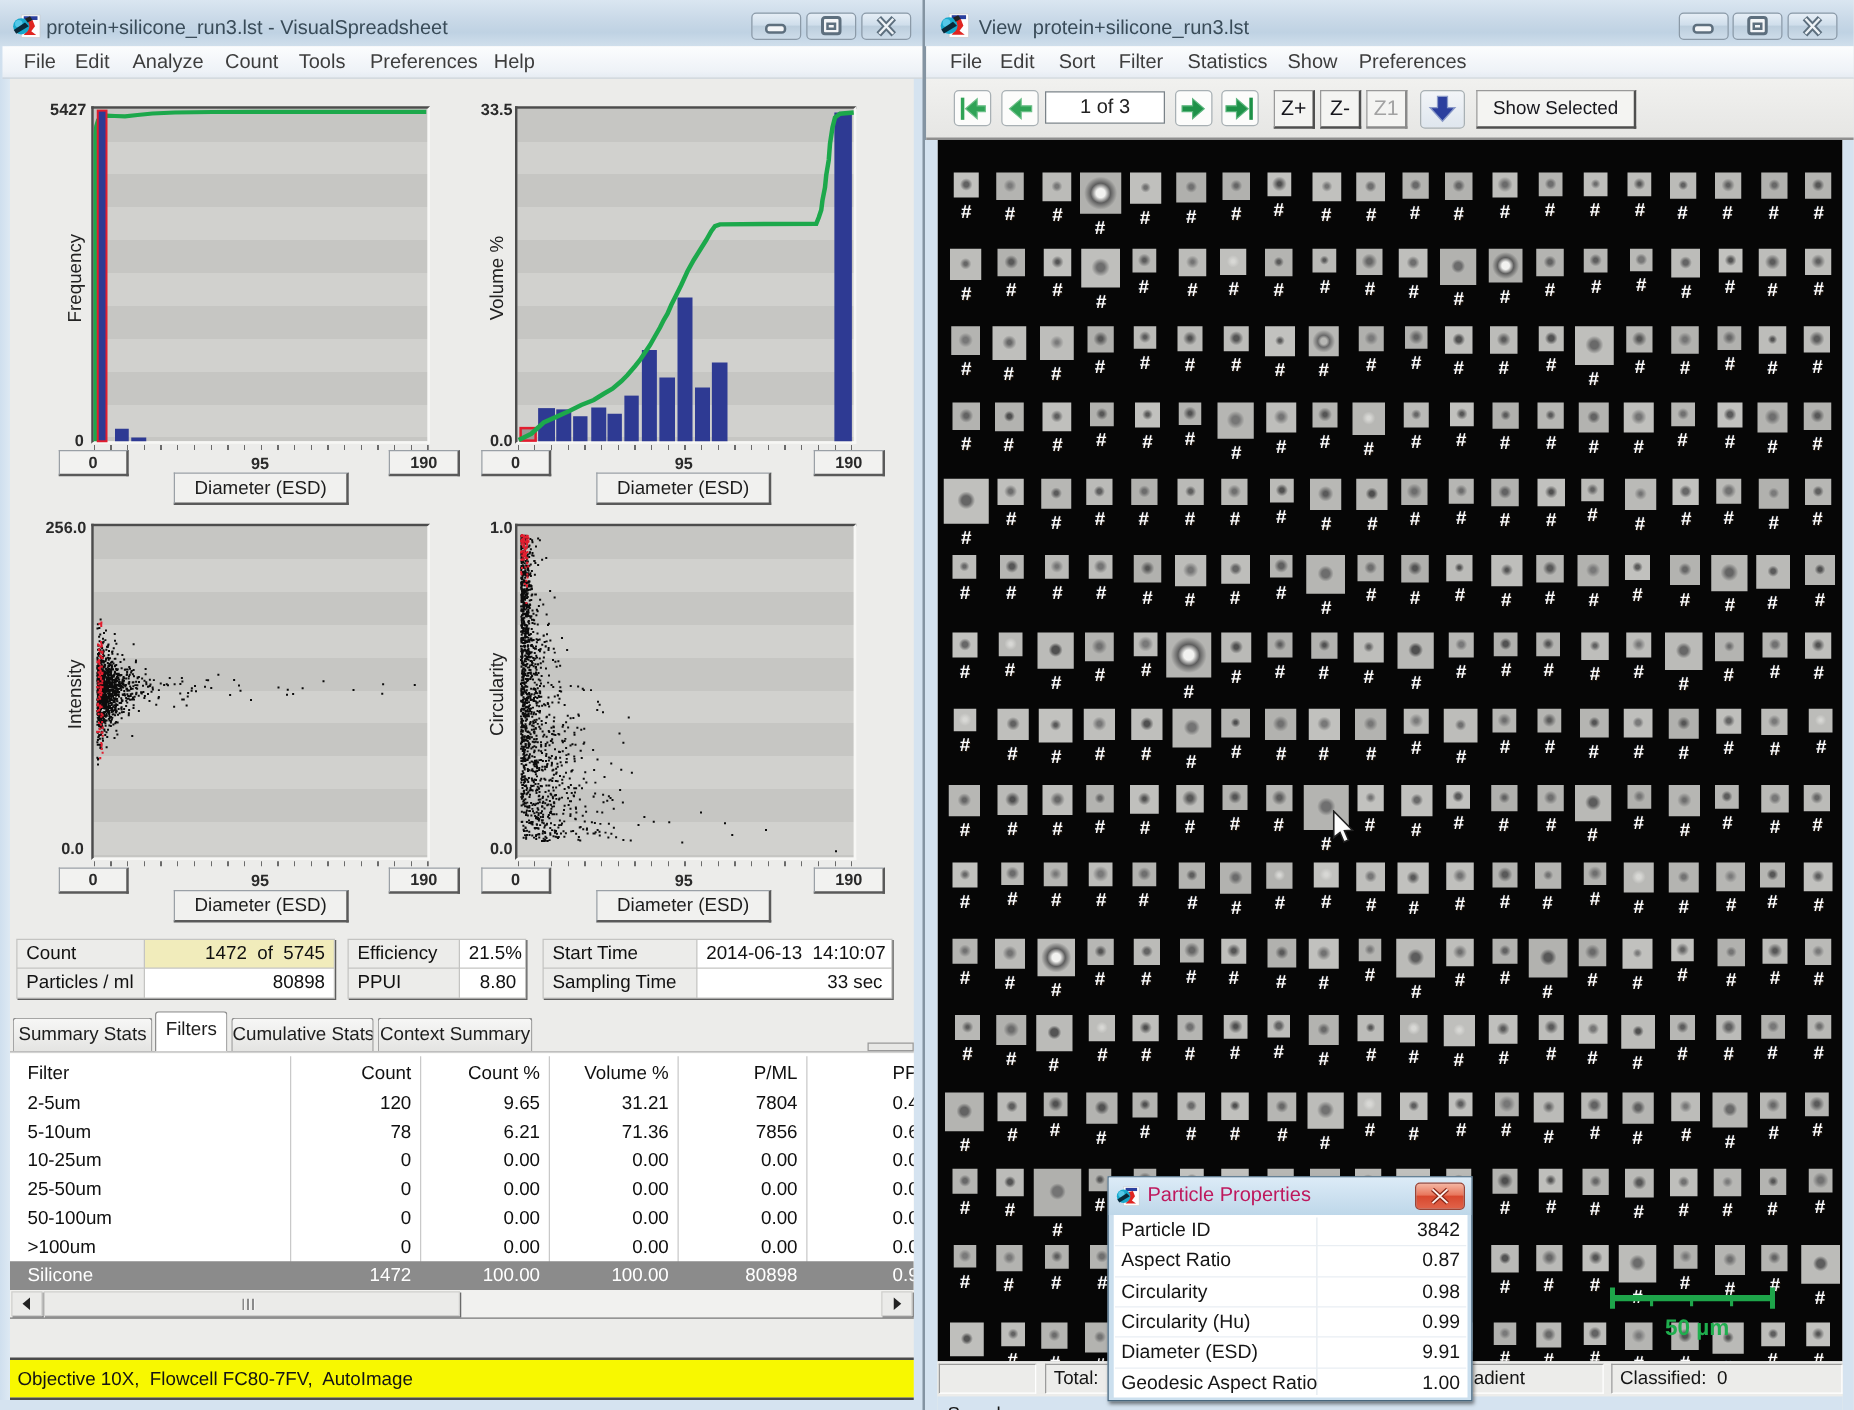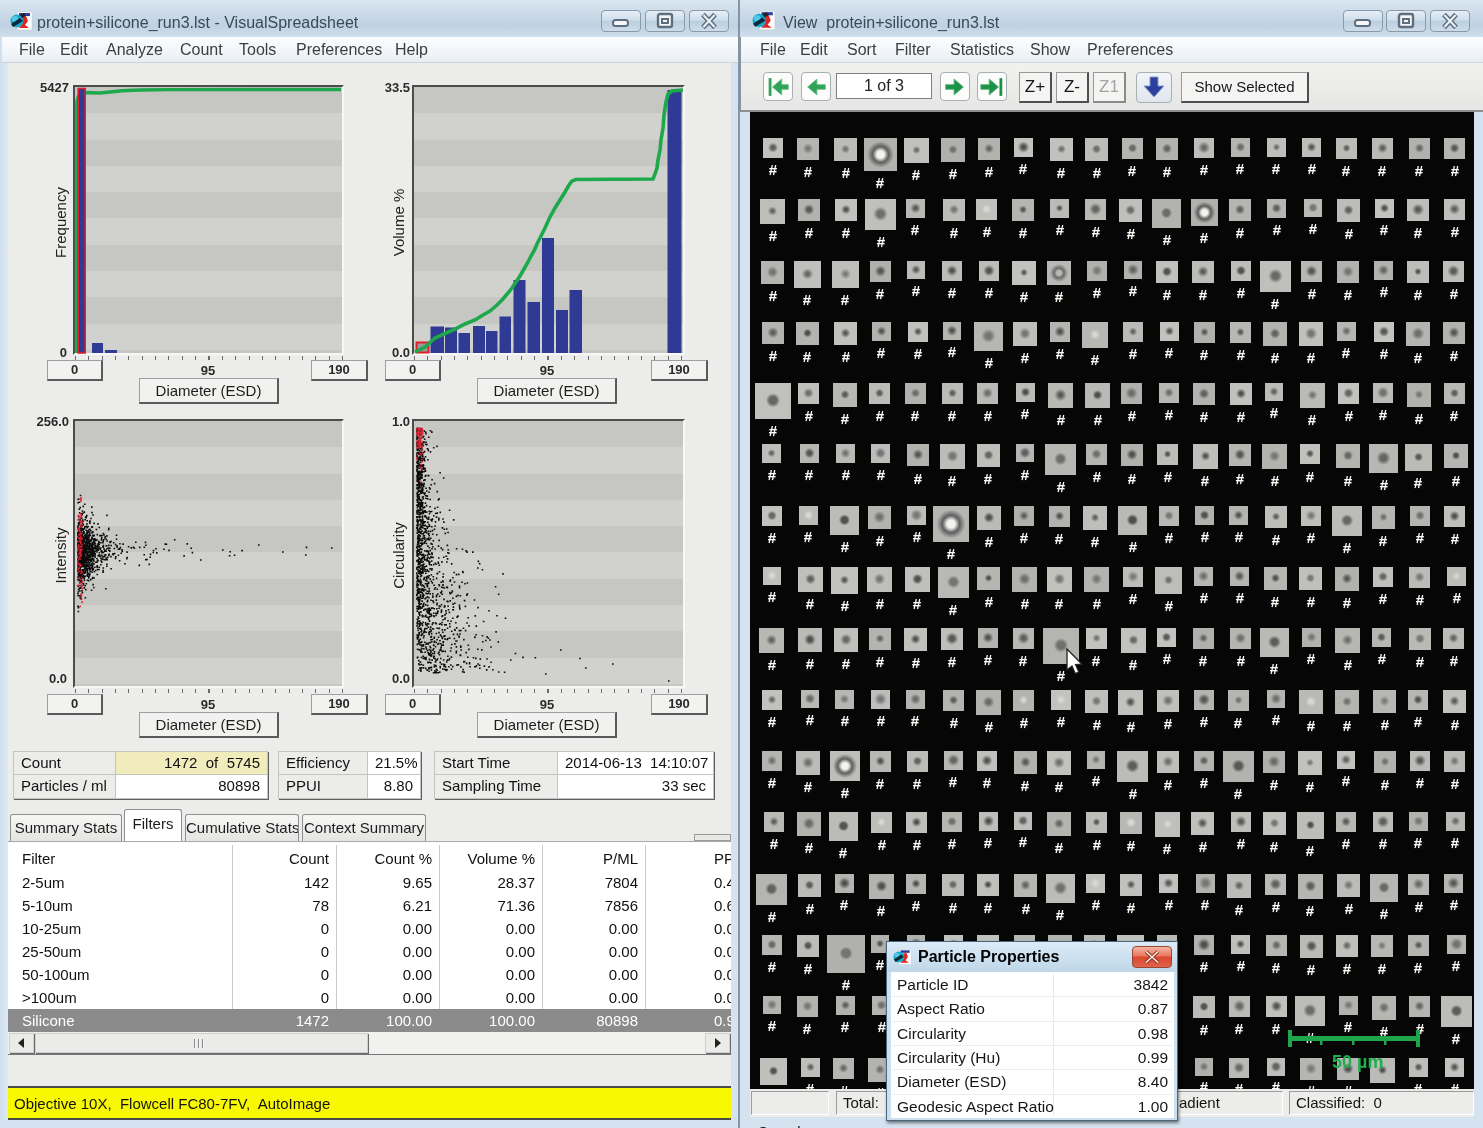--- a/index.html
+++ b/index.html
@@ -153,23 +153,23 @@
 <div class="gline" style="left:431px;top:2px;height:187px"></div>
 <div class="gline" style="left:534px;top:2px;height:187px"></div>
 <div class="gline" style="left:637px;top:2px;height:187px"></div>
 <div class="th" style="left:14px;top:7px">Filter</div>
 <div class="th num" style="left:321px;top:7px">Count</div>
 <div class="th num" style="left:424px;top:7px">Count %</div>
 <div class="th num" style="left:527px;top:7px">Volume %</div>
 <div class="th num" style="left:630px;top:7px">P/ML</div>
 <div class="th" style="left:706px;top:7px">PPM</div>
 <div class="th" style="left:14px;top:31px;color:#101010">2-5um</div>
-<div class="th num" style="left:321px;top:31px;color:#101010">142</div>
+<div class="th num" style="left:321px;top:31px;color:#101010">120</div>
 <div class="th num" style="left:424px;top:31px;color:#101010">9.65</div>
-<div class="th num" style="left:527px;top:31px;color:#101010">28.37</div>
+<div class="th num" style="left:527px;top:31px;color:#101010">31.21</div>
 <div class="th num" style="left:630px;top:31px;color:#101010">7804</div>
 <div class="th" style="left:706px;top:31px;color:#101010">0.45</div>
 <div class="th" style="left:14px;top:54px;color:#101010">5-10um</div>
 <div class="th num" style="left:321px;top:54px;color:#101010">78</div>
 <div class="th num" style="left:424px;top:54px;color:#101010">6.21</div>
 <div class="th num" style="left:527px;top:54px;color:#101010">71.36</div>
 <div class="th num" style="left:630px;top:54px;color:#101010">7856</div>
 <div class="th" style="left:706px;top:54px;color:#101010">0.62</div>
 <div class="th" style="left:14px;top:77px;color:#101010">10-25um</div>
 <div class="th num" style="left:321px;top:77px;color:#101010">0</div>
@@ -945,36 +945,36 @@
 <div class="abs" style="left:886px;top:941px;width:292px;height:180px;border:1px solid #48677e;background:#cbdfee;box-shadow:1px 2px 3px rgba(0,0,0,.5)">
 <div class="abs" style="left:0;top:0;width:290px;height:30px;background:linear-gradient(180deg,#dcebf7,#bed7e9)"></div>
 <svg class="abs" style="left:6px;top:5px" width="20" height="20" viewBox="0 0 24 24">
 <rect x="7" y="3" width="15" height="18" fill="#fdfdfd" stroke="#c8c8c8" stroke-width="0.5"></rect>
 <rect x="9" y="4" width="11" height="3" fill="#2a3f9e"></rect>
 <path d="M12 8 L16 7 L18 12 L15 16 L19 19 L9 19 L12 15 Z" fill="#e02520"></path>
 <circle cx="7" cy="12" r="6.5" fill="#18a8cc"></circle>
 <circle cx="5" cy="10" r="3" fill="#55c8e8"></circle>
 <path d="M1 15 L10 9 L13 12 L3 18 Z" fill="#0a2a3a"></path>
 </svg>
-<div class="abs" style="left:31px;top:6px;font-size:16px;font-weight:700;color:#000000">Particle Properties</div>
+<div class="abs" style="left:31px;top:6px;font-size:16px;font-weight:400;color:#be185d">Particle Properties</div>
 <div class="abs" style="left:245px;top:4px;width:40px;height:22px;border-radius:4px;border:1px solid #9a4436;background:linear-gradient(180deg,#f4b6a2 0%,#e8765c 45%,#d8482e 50%,#e0634a 100%)"><svg width="38" height="20" viewBox="0 0 38 20">
         <path d="M13 4.5 L25 15.5 M25 4.5 L13 15.5" stroke="#8a2a1a" stroke-width="3.4"></path>
         <path d="M13 4.5 L25 15.5 M25 4.5 L13 15.5" stroke="#fdf3f0" stroke-width="1.6"></path>
       </svg></div>
 <div class="abs" style="left:4px;top:30px;width:283px;height:146px;background:#fff"></div>
 <div class="abs" style="left:166px;top:32px;width:1px;height:142px;background:#e4eaf0"></div>
 <div class="abs" style="left:10px;top:34px;font-size:15.5px;color:#151515">Particle ID</div>
 <div class="abs" style="left:281px;top:34px;font-size:15.5px;color:#151515;transform:translateX(-100%)">3842</div>
 <div class="abs" style="left:10px;top:58px;font-size:15.5px;color:#151515">Aspect Ratio</div>
 <div class="abs" style="left:281px;top:58px;font-size:15.5px;color:#151515;transform:translateX(-100%)">0.87</div>
 <div class="abs" style="left:5px;top:54px;width:281px;height:1px;background:#e9eef3"></div>
 <div class="abs" style="left:10px;top:83px;font-size:15.5px;color:#151515">Circularity</div>
 <div class="abs" style="left:281px;top:83px;font-size:15.5px;color:#151515;transform:translateX(-100%)">0.98</div>
 <div class="abs" style="left:5px;top:79px;width:281px;height:1px;background:#e9eef3"></div>
 <div class="abs" style="left:10px;top:107px;font-size:15.5px;color:#151515">Circularity (Hu)</div>
 <div class="abs" style="left:281px;top:107px;font-size:15.5px;color:#151515;transform:translateX(-100%)">0.99</div>
 <div class="abs" style="left:5px;top:103px;width:281px;height:1px;background:#e9eef3"></div>
 <div class="abs" style="left:10px;top:131px;font-size:15.5px;color:#151515">Diameter (ESD)</div>
-<div class="abs" style="left:281px;top:131px;font-size:15.5px;color:#151515;transform:translateX(-100%)">8.40</div>
+<div class="abs" style="left:281px;top:131px;font-size:15.5px;color:#151515;transform:translateX(-100%)">9.91</div>
 <div class="abs" style="left:5px;top:127px;width:281px;height:1px;background:#e9eef3"></div>
 <div class="abs" style="left:10px;top:156px;font-size:15.5px;color:#151515">Geodesic Aspect Ratio</div>
 <div class="abs" style="left:281px;top:156px;font-size:15.5px;color:#151515;transform:translateX(-100%)">1.00</div>
 <div class="abs" style="left:5px;top:152px;width:281px;height:1px;background:#e9eef3"></div>
 </div>
 </body></html>

